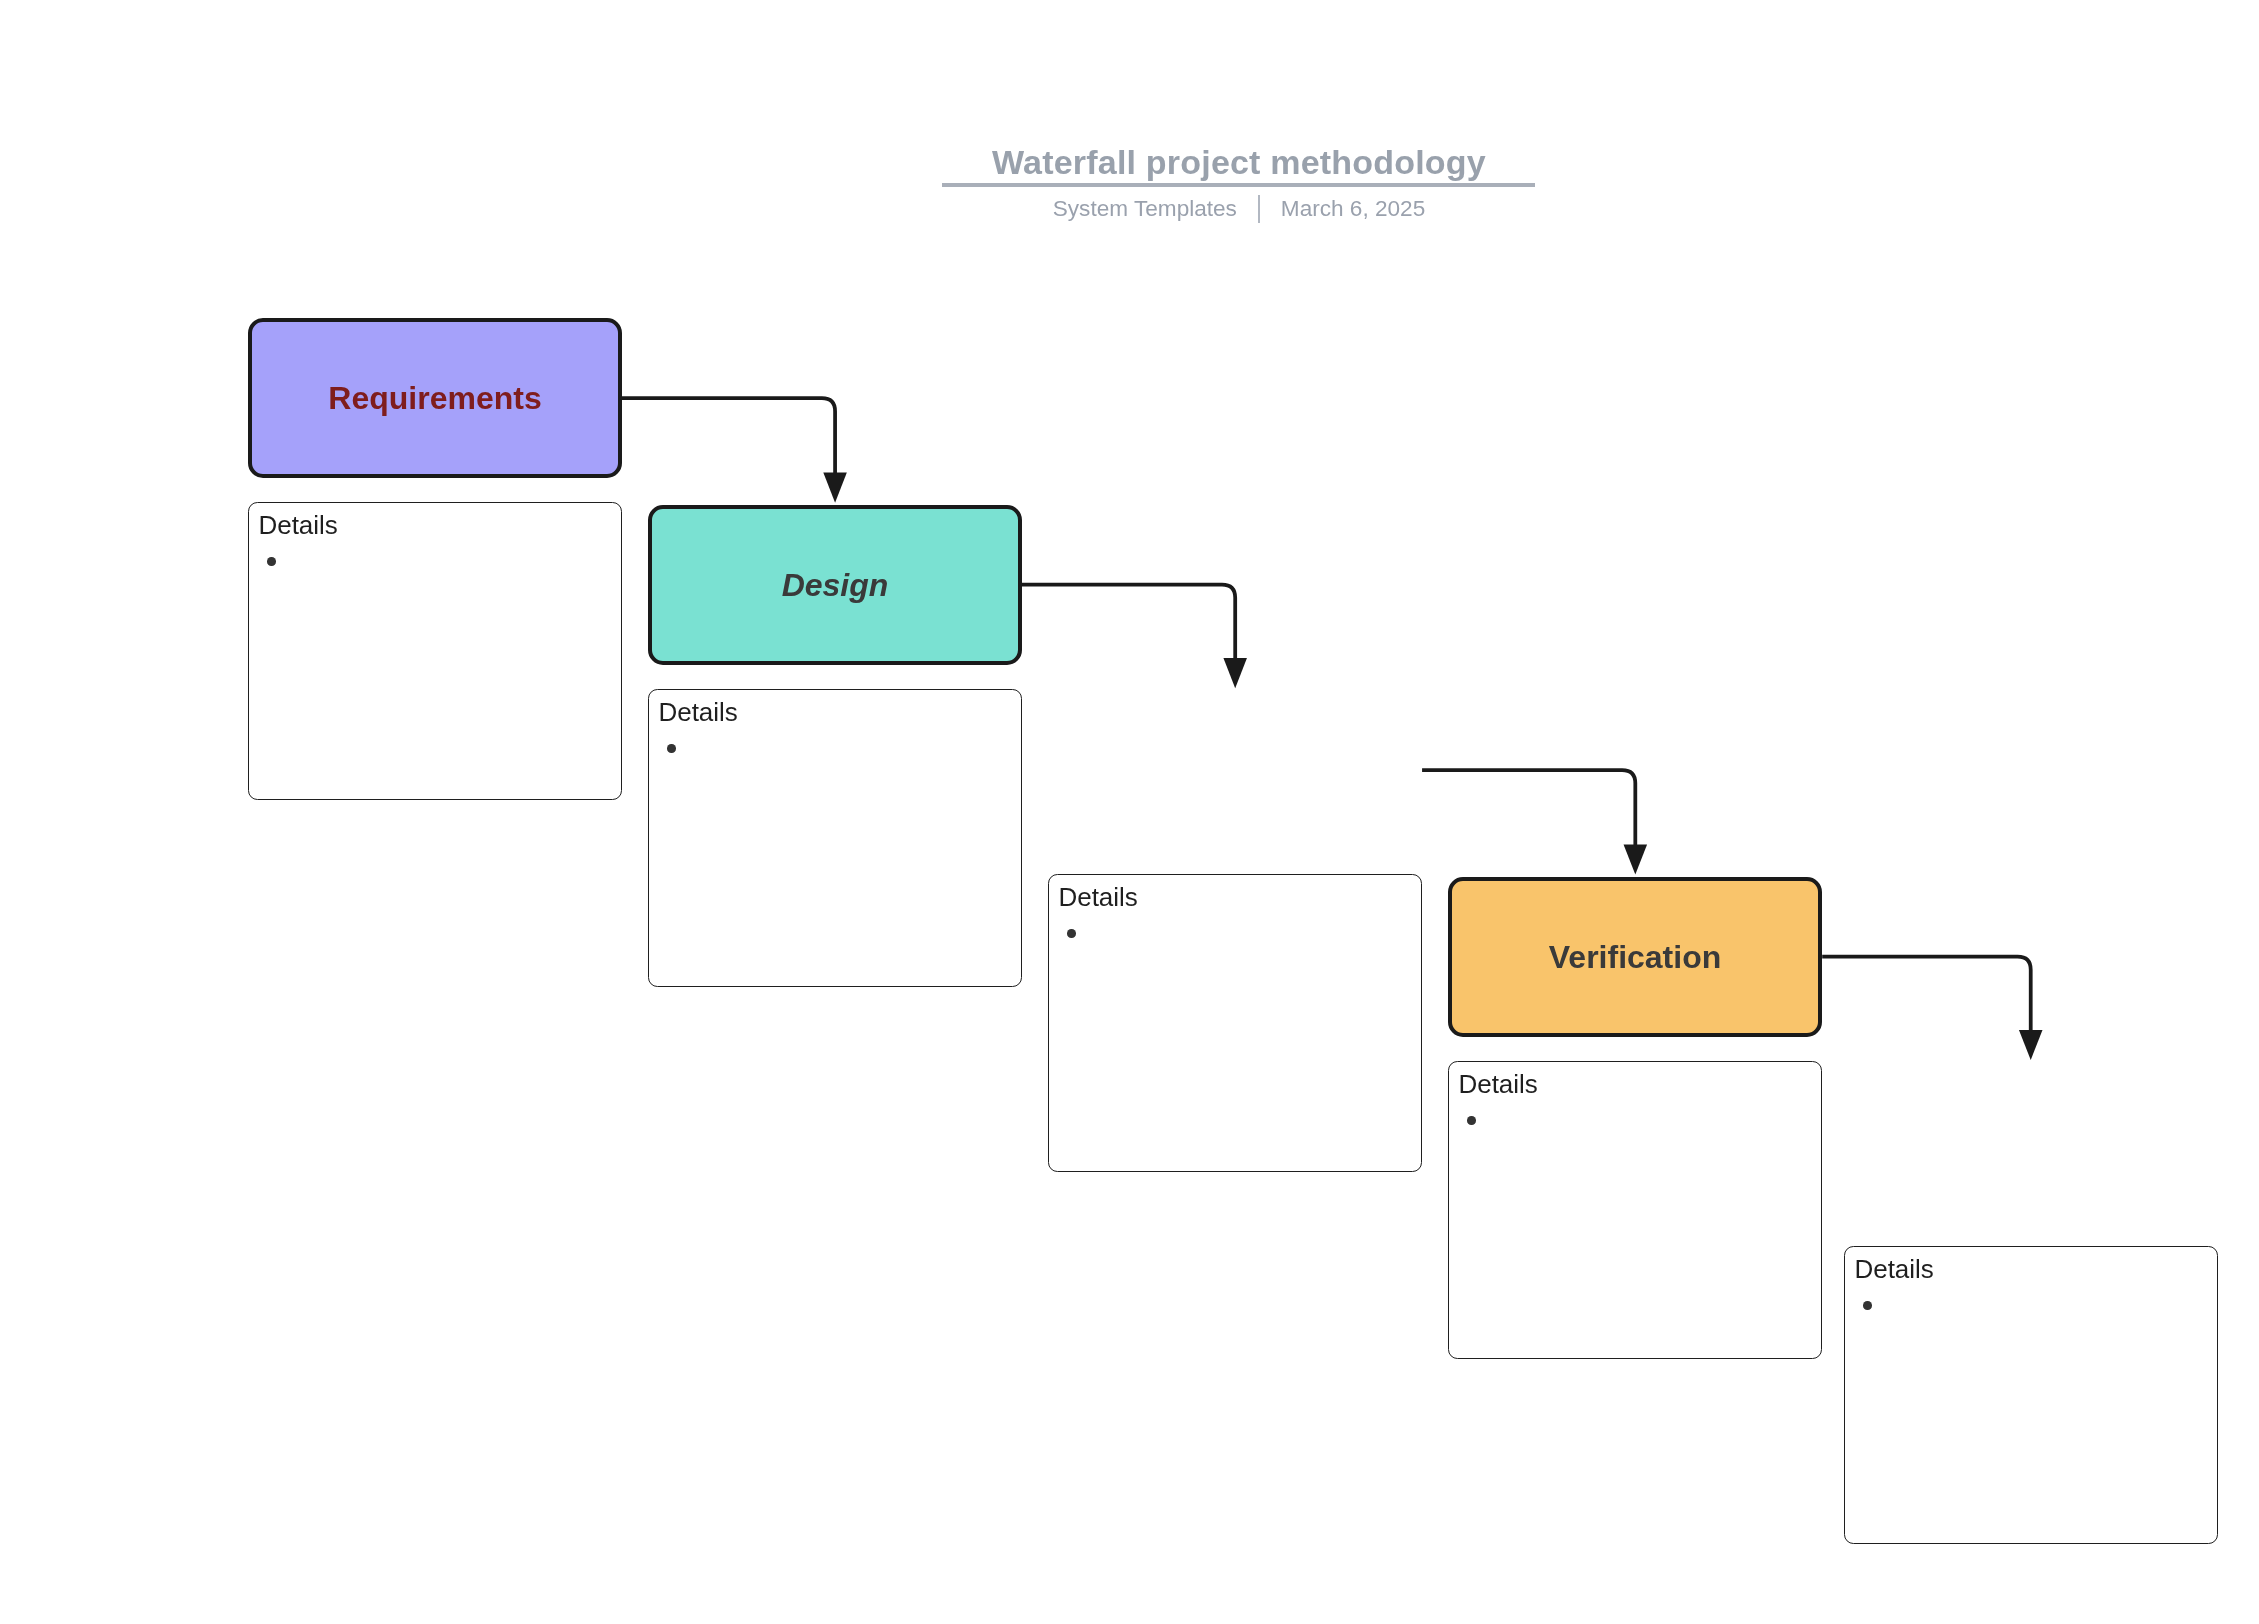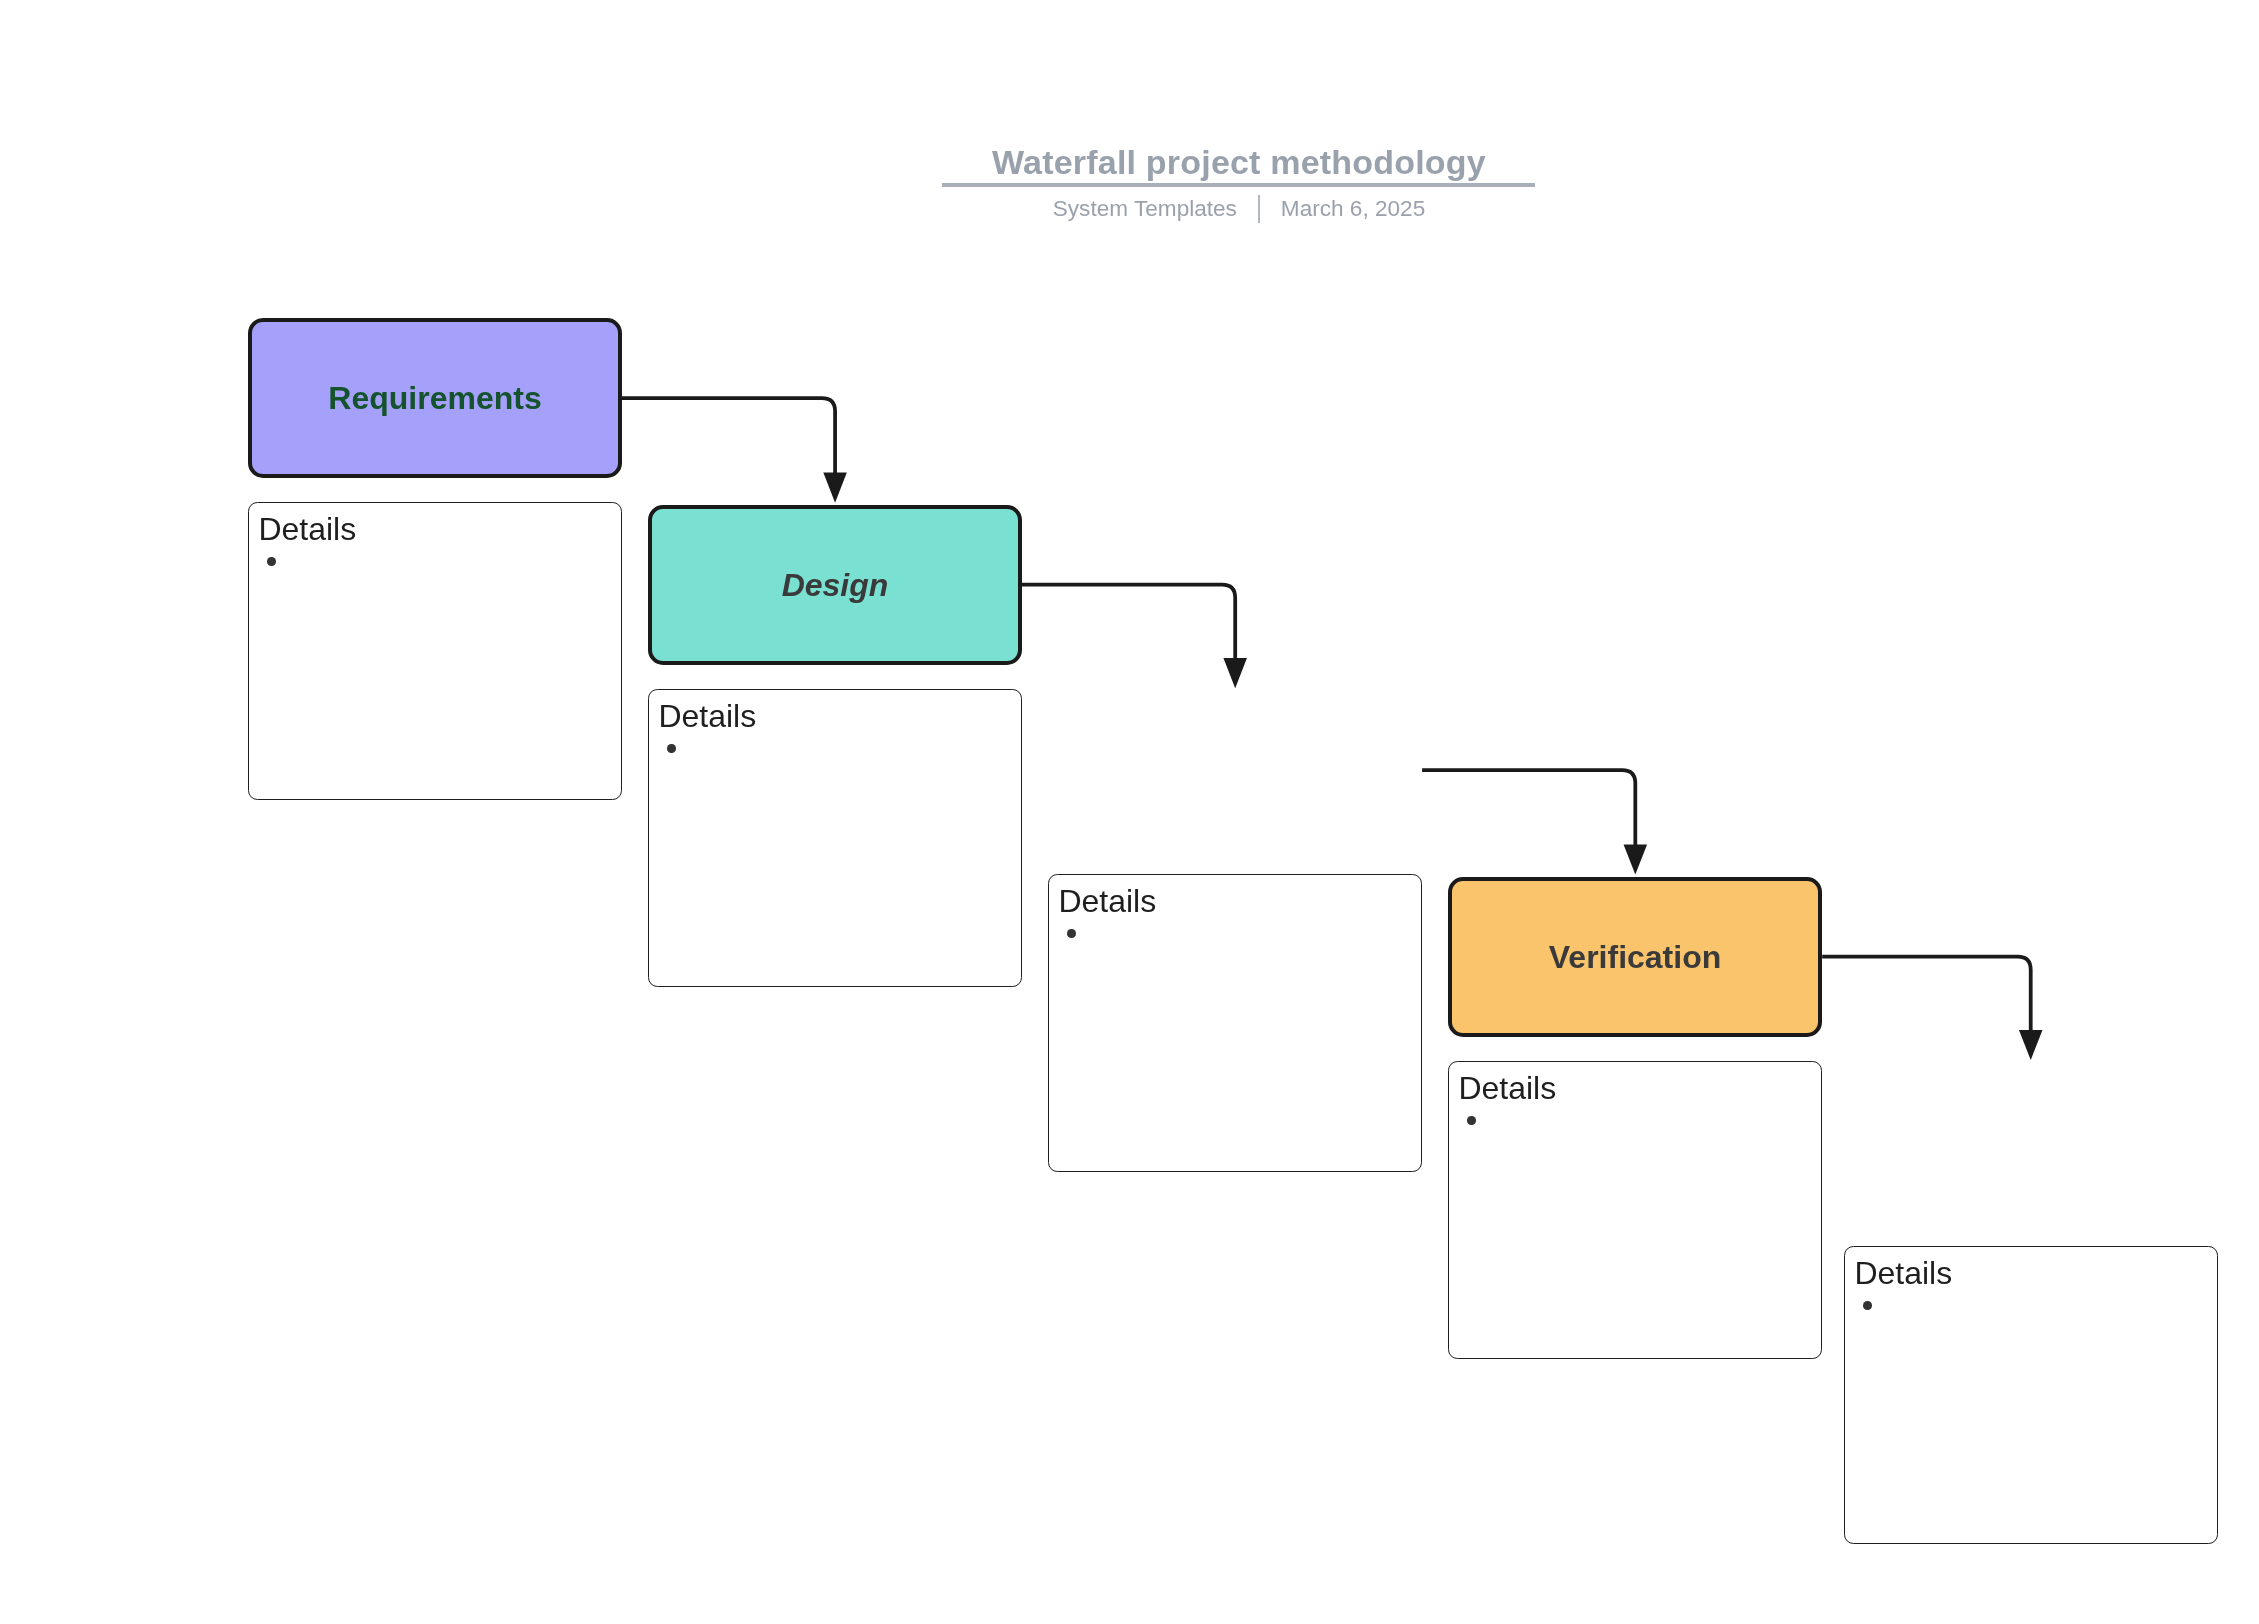--- a/index.html
+++ b/index.html
@@ -92,21 +92,21 @@
     right: 0;
     top: 184px;
     height: 298px;
     background: #ffffff;
     border: 1.9px solid #1F1F1F;
     border-radius: 9.4px;
     box-sizing: border-box;
   }
   .details-title {
     padding: 5.6px 0 0 9.4px;
-    font-size: 32px;
+    font-size: 26px;
     line-height: 1.3;
     color: #1F1F1F;
   }
   .bullet-dot {
     position: absolute;
     left: 18px;
     top: 54px;
     width: 8.5px;
     height: 8.5px;
     border-radius: 50%;
@@ -144,21 +144,21 @@
       <path d="M 1047 621 L 1259.5 621 Q 1273.5 621 1273.5 635 L 1273.5 703" fill="none" stroke="#1A1A1A" stroke-width="4"></path>
       <polygon points="1261,699 1286,699 1273.5,731" fill="#1A1A1A"></polygon>
       <path d="M 1472 818 L 1684.5 818 Q 1698.5 818 1698.5 832 L 1698.5 901" fill="none" stroke="#1A1A1A" stroke-width="4"></path>
       <polygon points="1686,897 1711,897 1698.5,929" fill="#1A1A1A"></polygon>
       <path d="M 1897 1016 L 2104.5 1016 Q 2118.5 1016 2118.5 1030 L 2118.5 1098" fill="none" stroke="#1A1A1A" stroke-width="4"></path>
       <polygon points="2106,1094 2131,1094 2118.5,1126" fill="#1A1A1A"></polygon>
     </svg>
 
   <div class="stage-group" style="left: 212px; top: 318px; width: 374px; height: 481px;">
     <div class="stage-box" style="background: rgb(165, 161, 250); height: 160px; border-color: rgb(26, 26, 26);">
-      <span class="stage-label" style="color: #14532d;">Requirements</span>
+      <span class="stage-label" style="color: #7f1d1d;">Requirements</span>
     </div>
     <div class="details-box" style="top: 184px; height: 298px;">
       <div class="details-title">Details</div>
       <span class="bullet-dot"></span>
     </div>
   </div>
 
   <div class="stage-group" style="left: 612px; top: 505px; width: 374px; height: 481px;">
     <div class="stage-box" style="background: rgb(122, 225, 210); height: 160px; border-color: rgb(26, 26, 26);">
       <span class="stage-label" style="color: rgb(58, 58, 58); font-style: italic;">Design</span>

